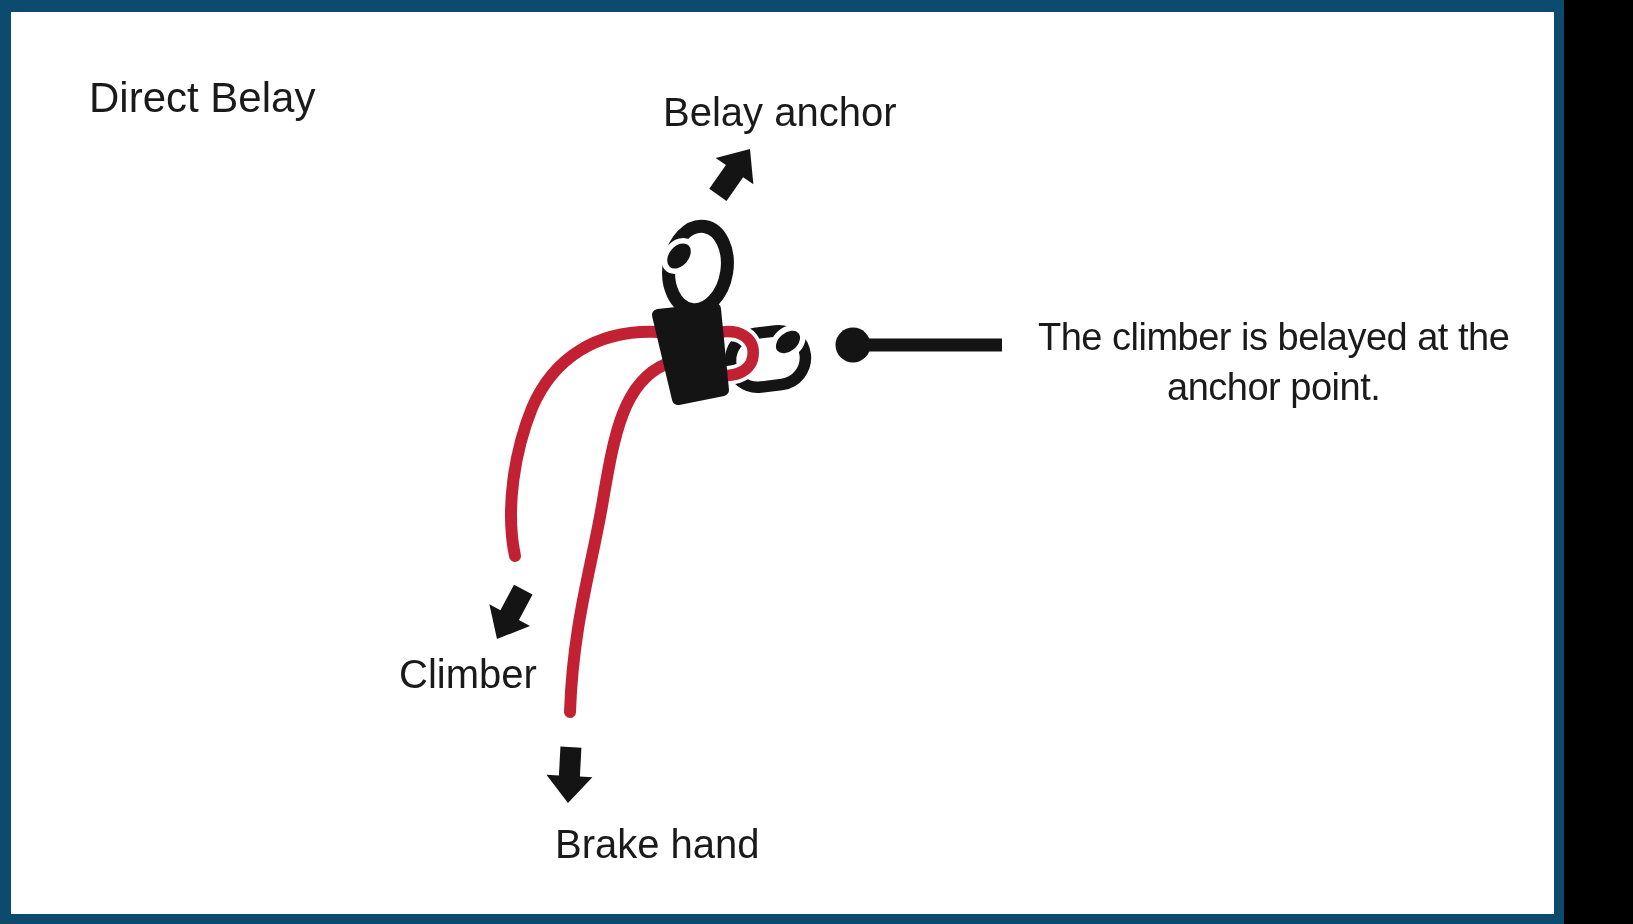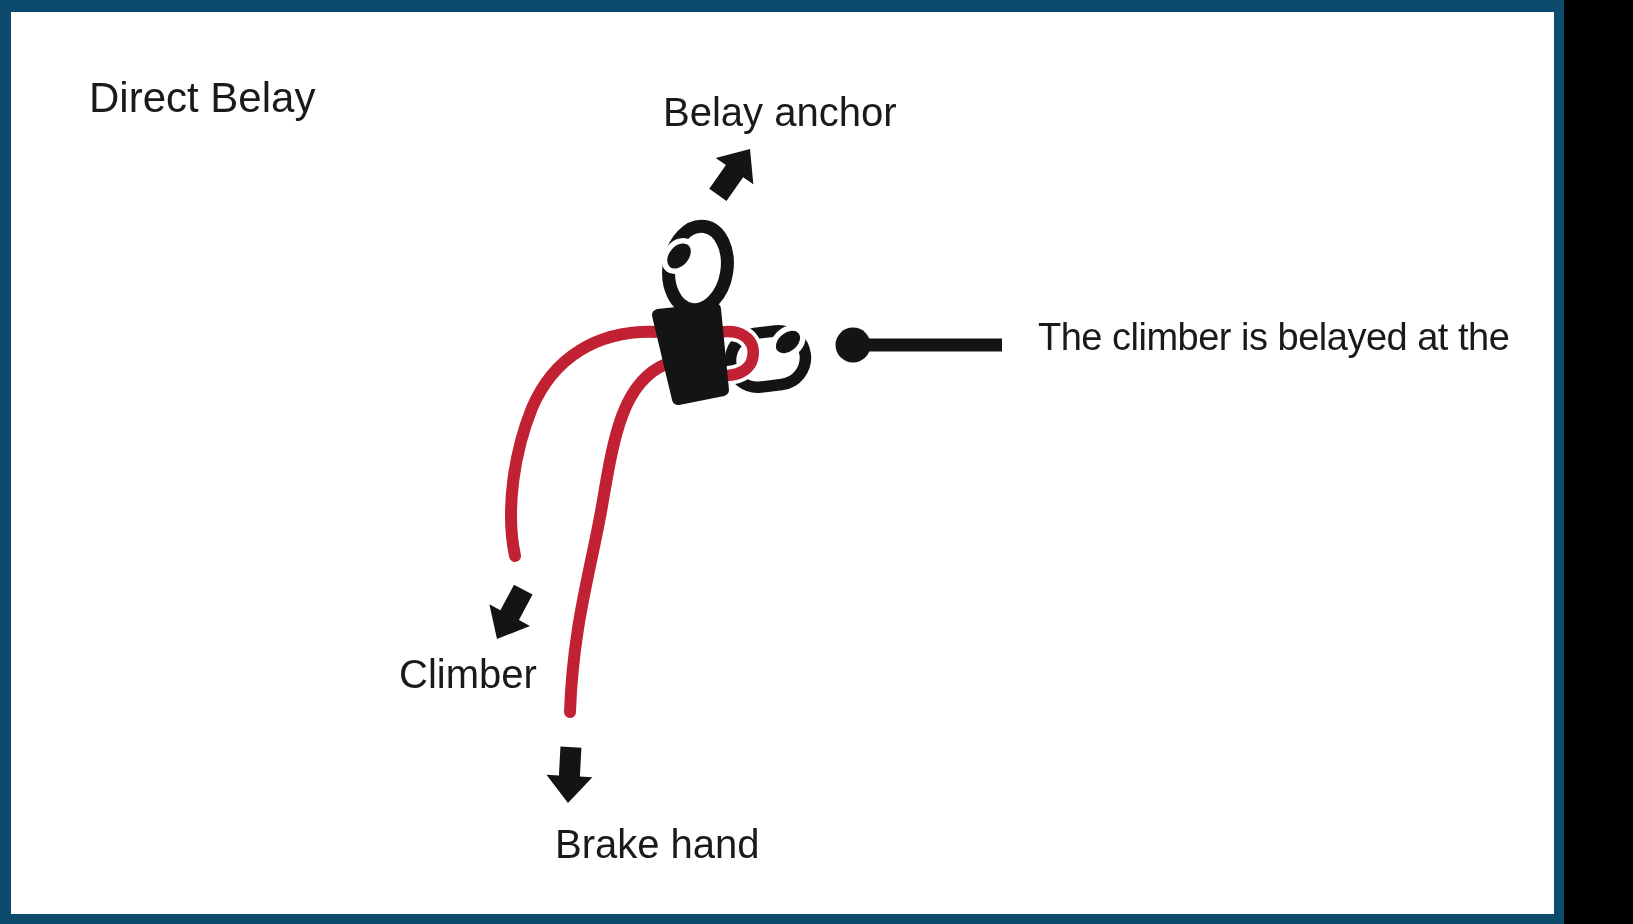--- a/index.html
+++ b/index.html
@@ -51,20 +51,21 @@
 
     <div class="label" style="left:652px;top:76px;">Belay anchor</div>
 
     <div class="label" style="left:544px;top:808px;">Brake hand</div>
 
     <div class="label" style="left:388px;top:638px;">Climber</div>
 
     <div class="callout">
       <div class="para">
         <div class="line">The climber is belayed at the</div>
+        <div class="line">anchor point.</div>
       </div>
     </div>
 
     <svg class="diagram" viewBox="0 0 1633 924">
       <defs>
         <path id="block-arrow" d="M0,0 L23,27 L10.5,27 L10.5,56 L-10.5,56 L-10.5,27 L-23,27 Z"></path>
       </defs>
 
       <path d="M 648,320 C 585,317 542,347 521,396 C 504,438 494,496 504,544" fill="none" stroke="#c22133" stroke-width="12" stroke-linecap="round"></path>
       <path d="M 655,352 C 612,370 603,424 592,488 C 582,550 562,610 559,700" fill="none" stroke="#c22133" stroke-width="12" stroke-linecap="round"></path>

